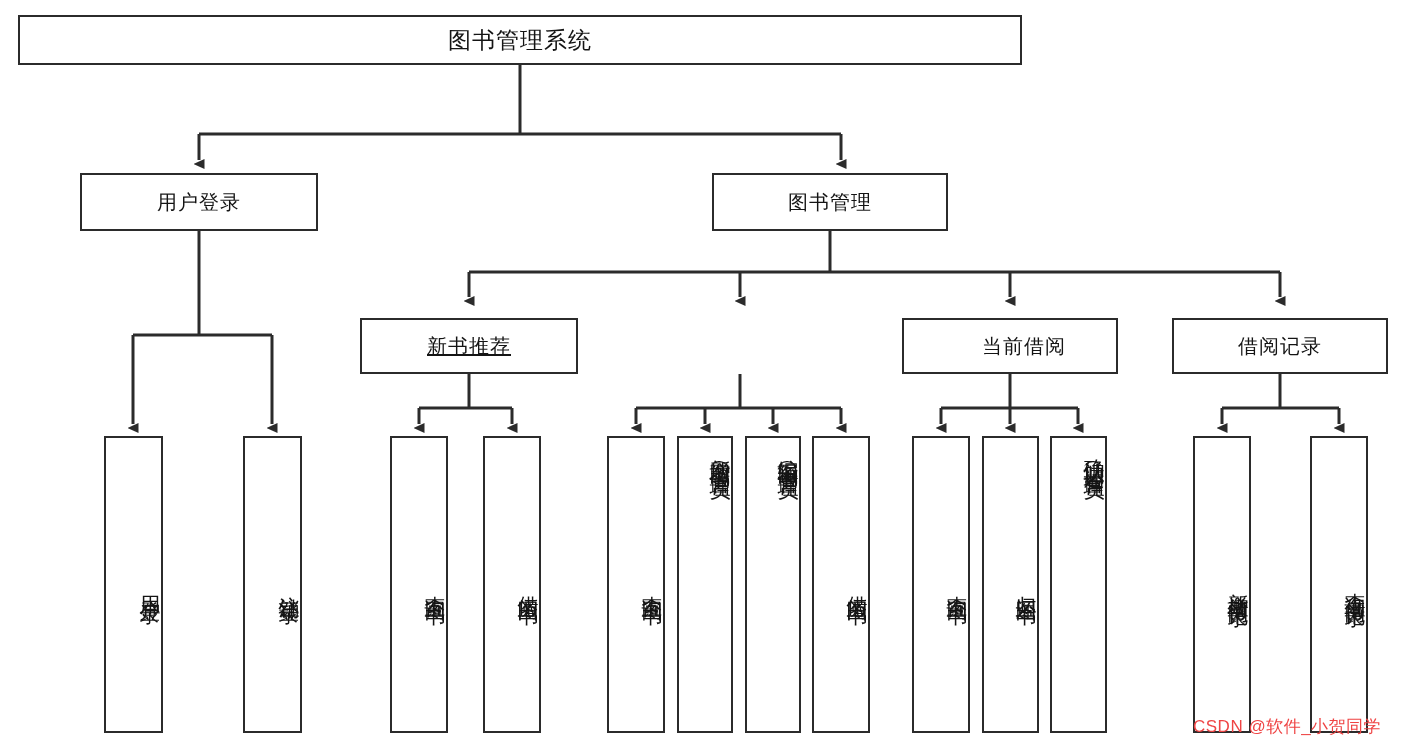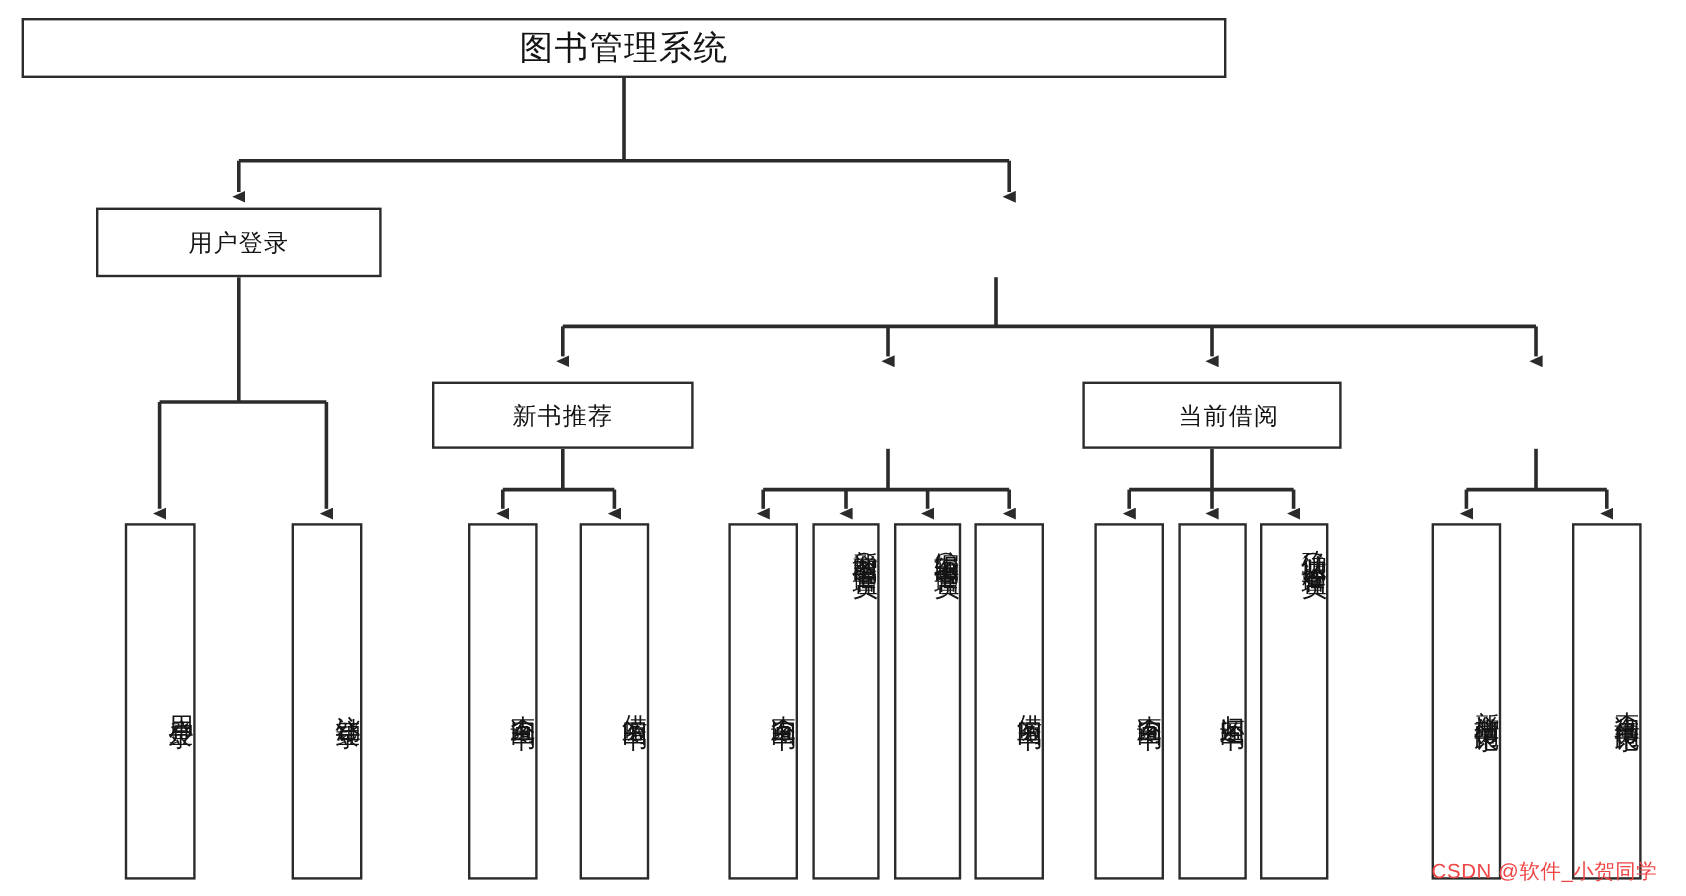--- a/index.html
+++ b/index.html
@@ -25,21 +25,21 @@
     position:absolute;
     box-sizing:border-box;
     border:2px solid #2b2b2b;
     background:#ffffff;
     display:flex;
     align-items:center;
     justify-content:center;
     color:#141414;
   }
   .node.level0{
-    font-size:28px;
+    font-size:23px;
     letter-spacing:1px;
   }
   .node.level1{
     font-size:20px;
     letter-spacing:1px;
   }
   
   .leaf{
     position:absolute;
     box-sizing:border-box;
@@ -138,30 +138,36 @@
   </svg>
 
   <div class="node level0" style="left:18px; top:15px; width:1004px; height:50px;">
     <span>图书管理系统</span>
   </div>
 
   <div class="node level1" style="left:80px; top:173px; width:238px; height:58px;">
     <span>用户登录</span>
   </div>
 
-
-  <div class="node level1" style="left:360px; top:318px; width:218px; height:56px;">
+  <div class="node level1" style="left:712px; top:173px; width:236px; height:58px;">
+    <span>图书管理</span>
+  </div>
+
+  <div class="node level1" style="left:360px; top:318px; width:218px; height:56px;text-decoration:underline;">
     <span>新书推荐</span>
   </div>
 
 
   <div class="node level1" style="left:902px; top:318px; width:216px; height:56px;padding-left:28px;">
     <span>当前借阅</span>
   </div>
 
+  <div class="node level1" style="left:1172px; top:318px; width:216px; height:56px;">
+    <span>借阅记录</span>
+  </div>
 
   <div class="leaf" style="left:104px; top:436px; width:59px; height:297px;">
     <div class="vwrap">
         <span class="vtext">用户登录</span>
       </div>
   </div>
 
   <div class="leaf" style="left:243px; top:436px; width:59px; height:297px;">
     <div class="vwrap">
         <span class="vtext">注销登录</span>

